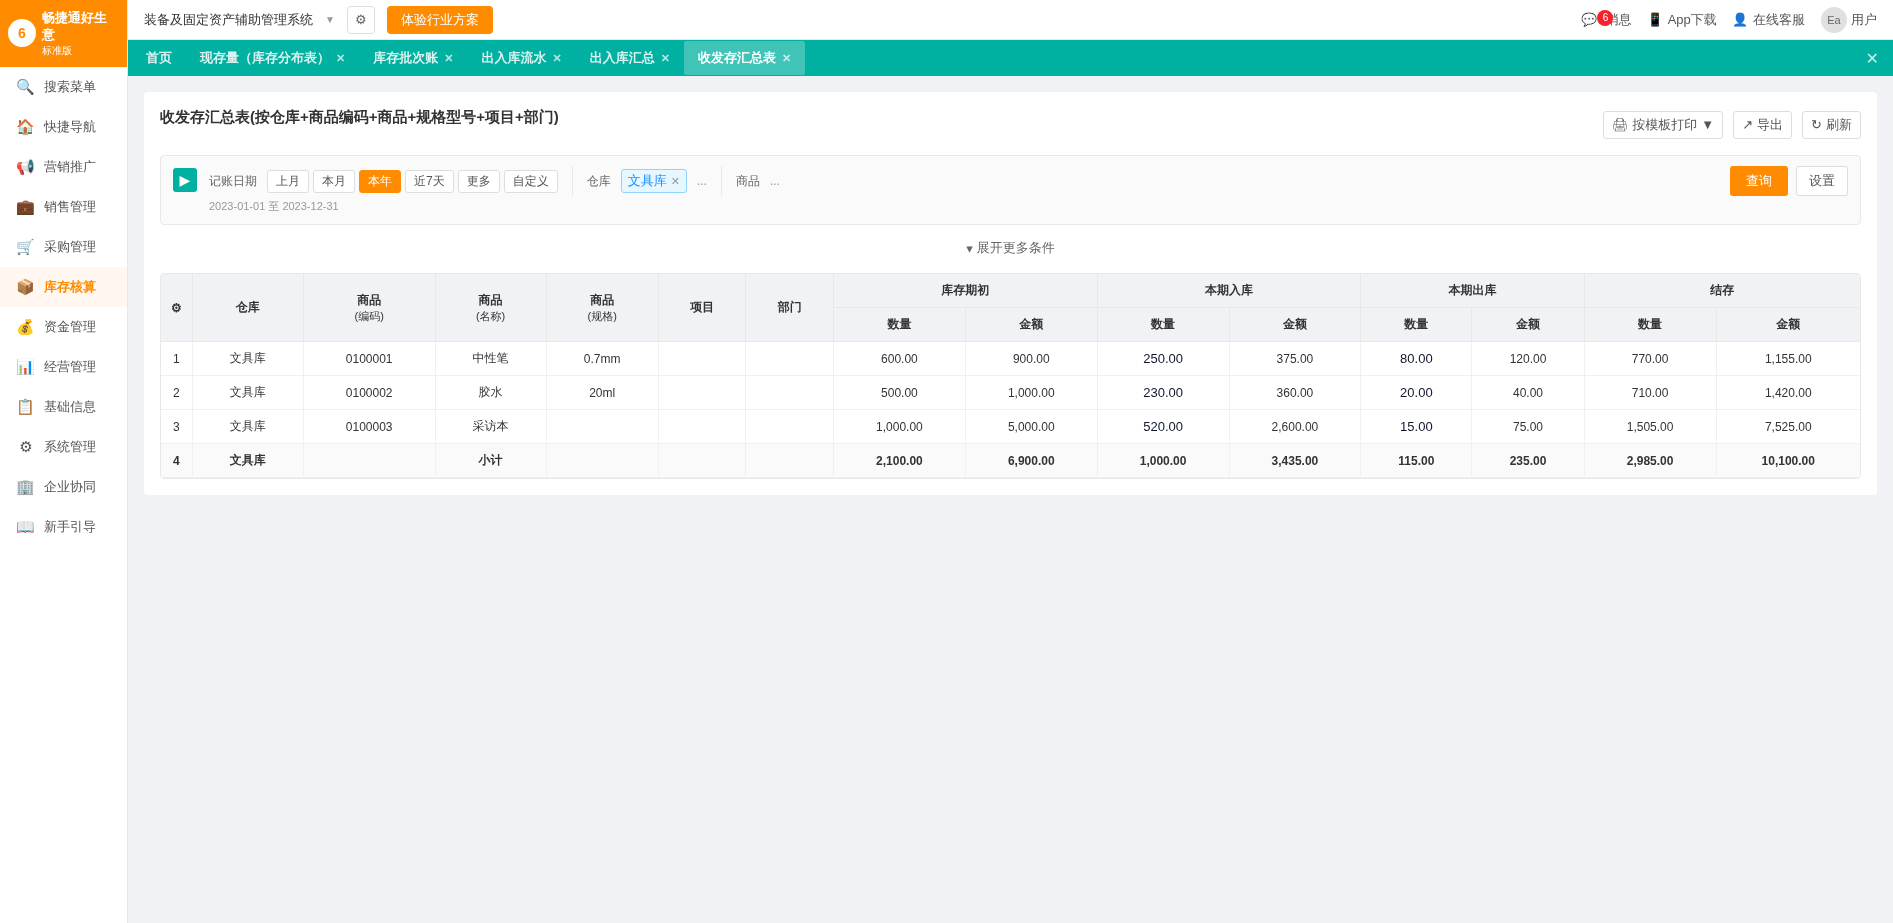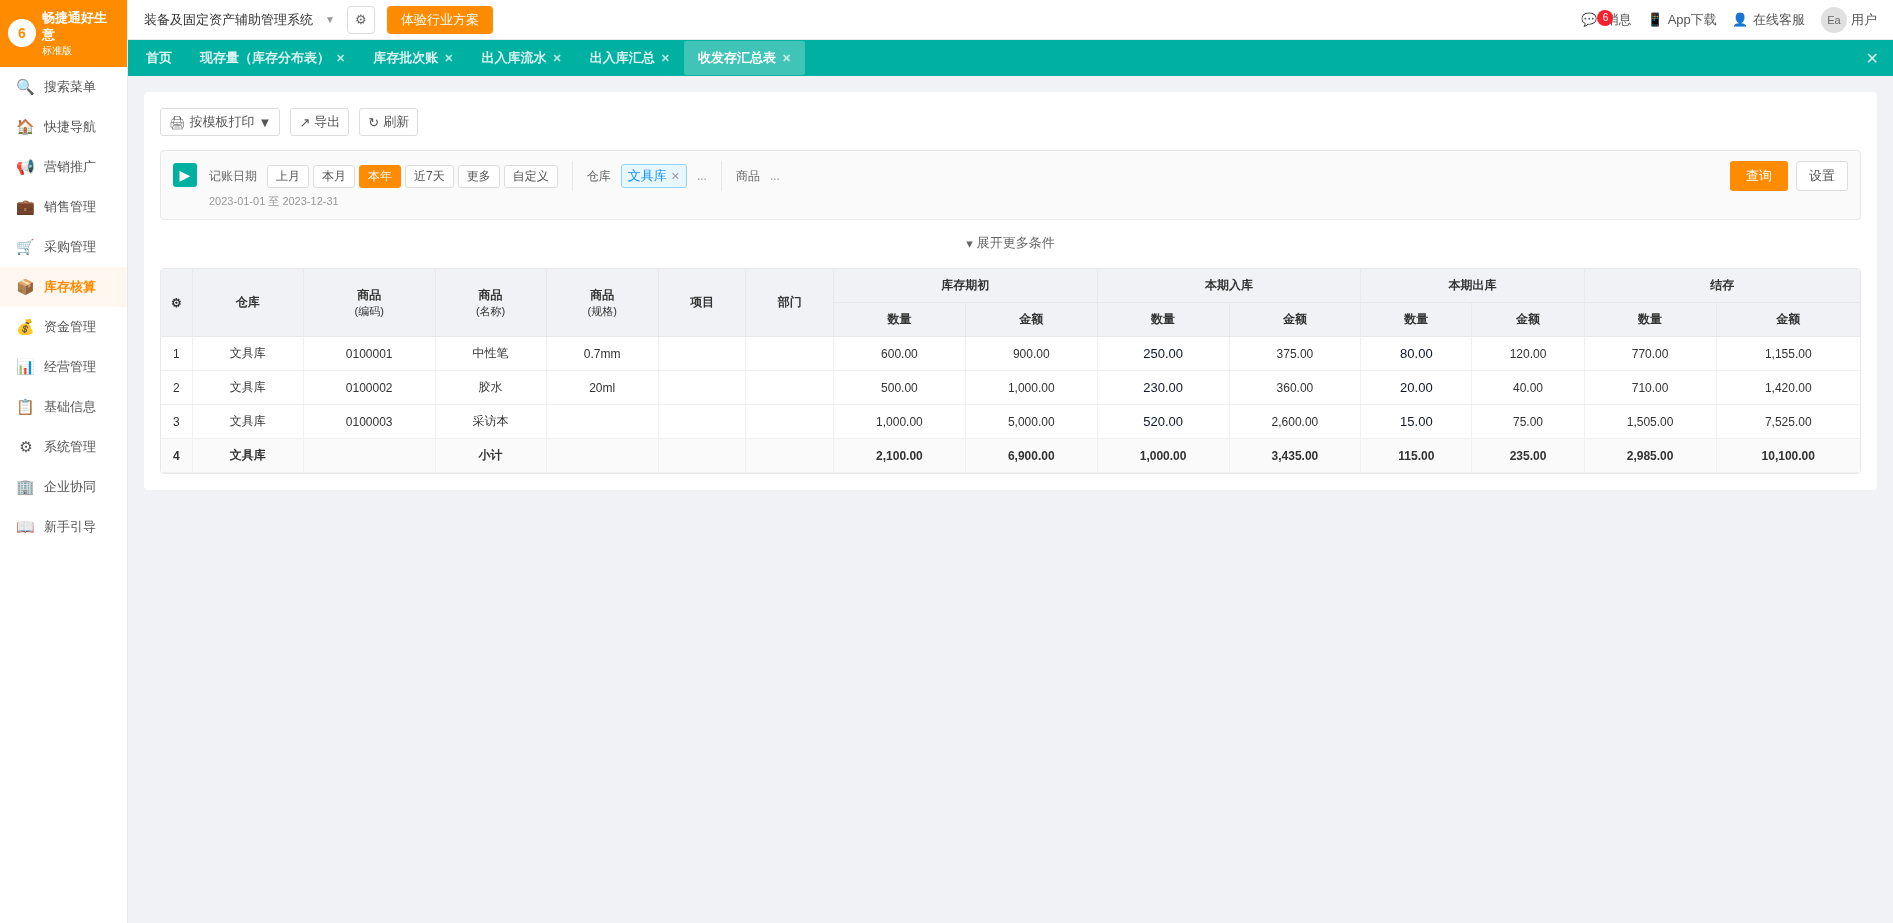--- a/index.html
+++ b/index.html
@@ -435,20 +435,21 @@
           <span class="tab-close">✕</span>
         </div>
       </div>
     <span class="tabbar-close-all">✕</span>
   </div>
 
   <div id="page-content">
     <div class="page-card">
 
       <div style="display:flex;align-items:center;justify-content:space-between;margin-bottom:14px;">
+        <div class="page-title">收发存汇总表(按仓库+商品编码+商品+规格型号+项目+部门)</div>
         <div style="display:flex;align-items:center;gap:10px;">
           <div class="top-action-btn">
             <span>🖨</span>
             <span>按模板打印</span>
             <span>▼</span>
           </div>
           <div class="top-action-btn">
             <span>↗</span>
             <span>导出</span>
           </div>

